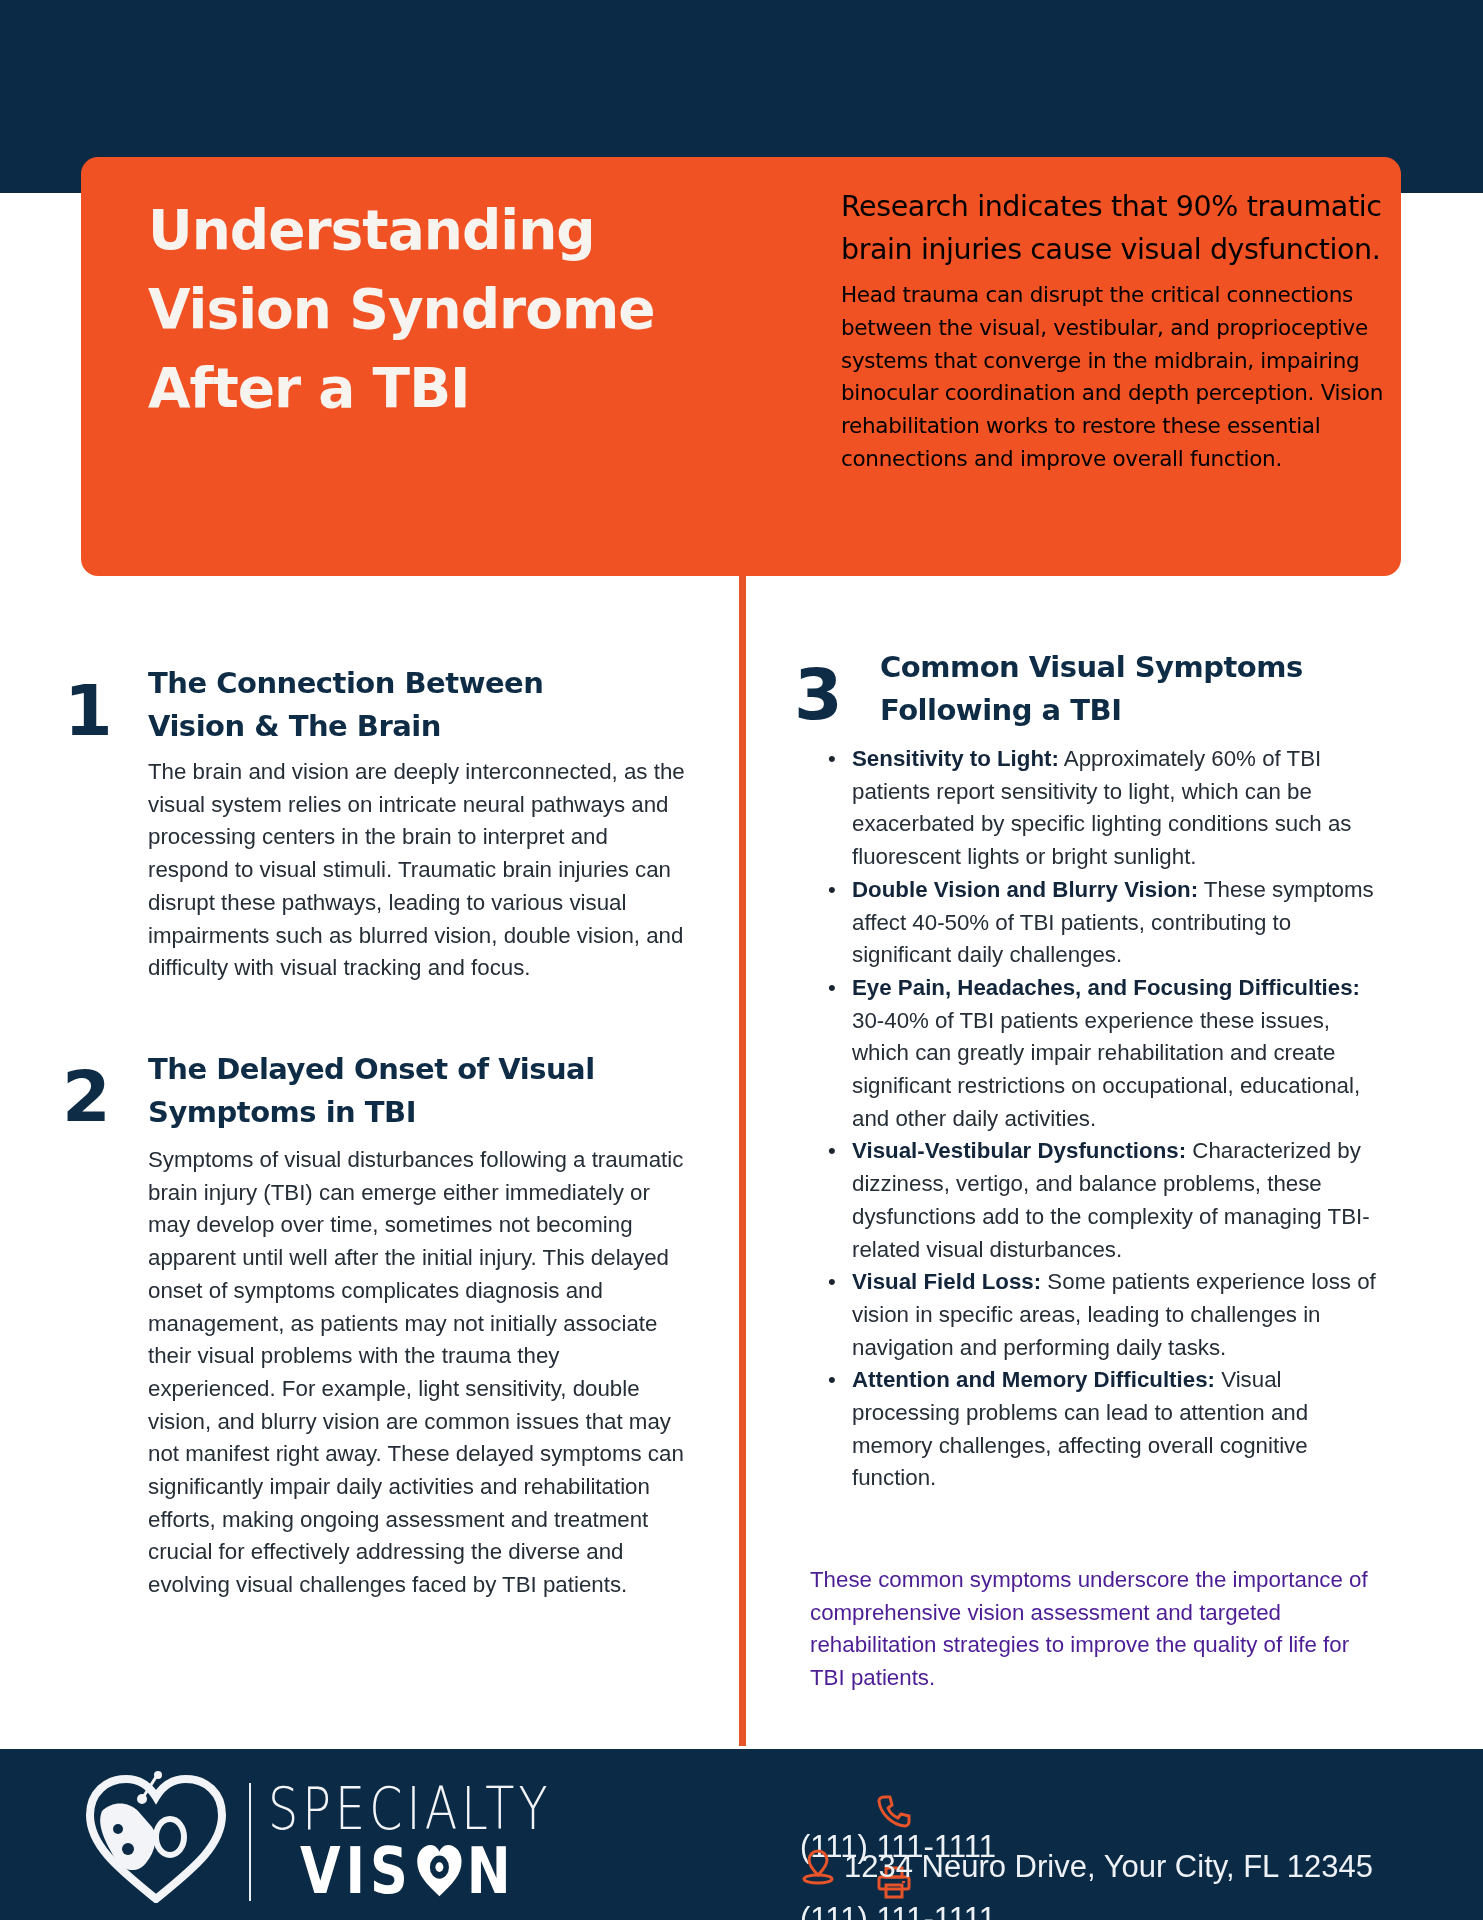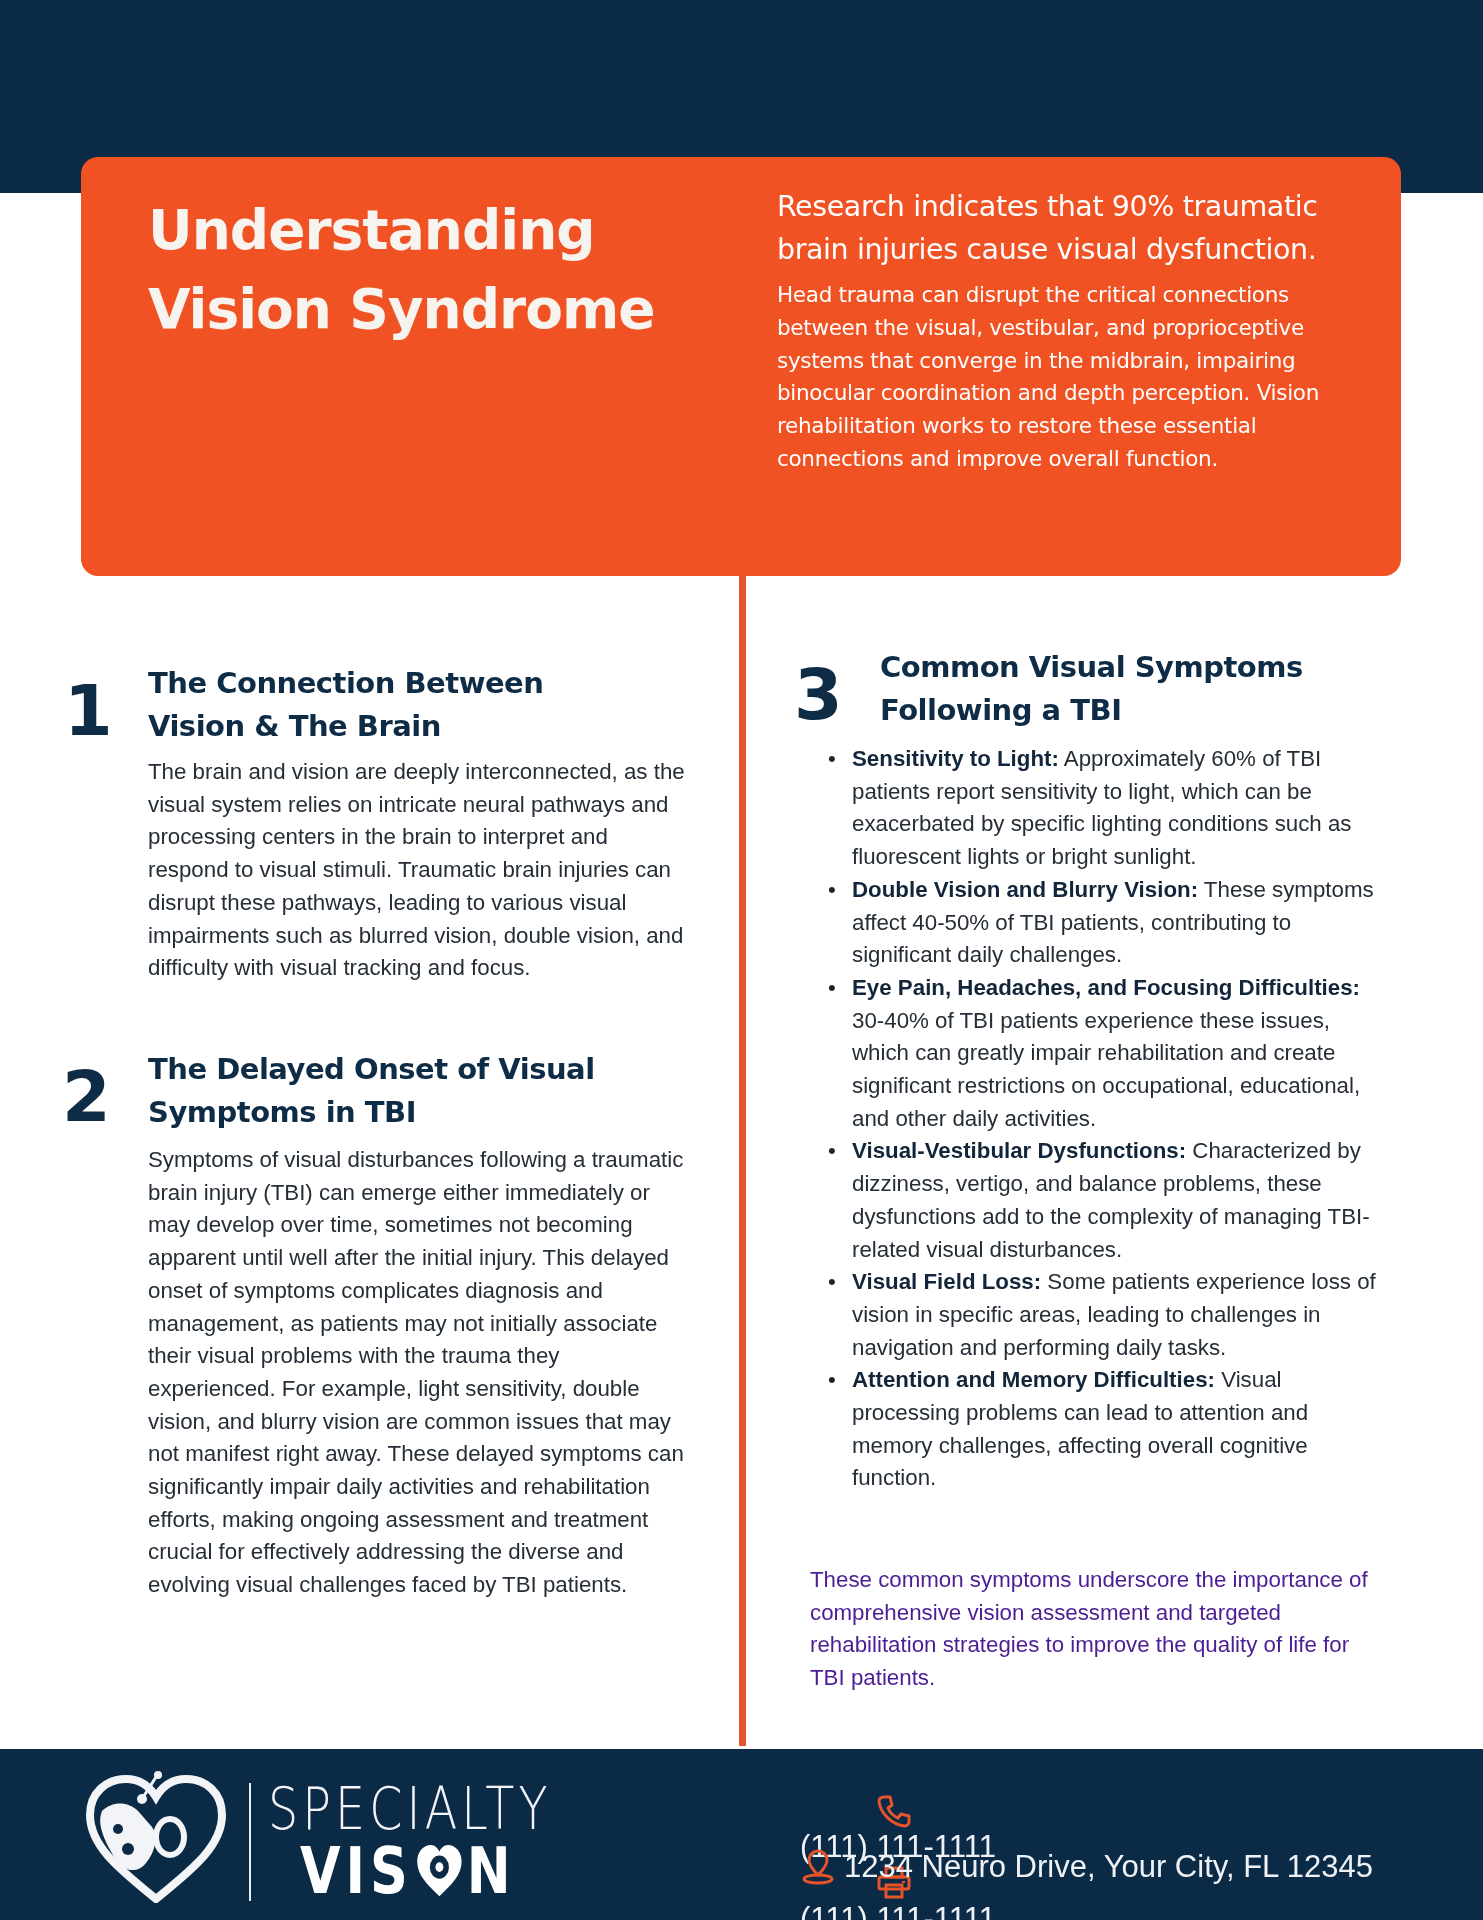--- a/index.html
+++ b/index.html
@@ -6,21 +6,21 @@
     html, body { width: 1483px; height: 1920px; background: #ffffff; overflow: hidden; }
     body { position: relative; font-family: "Liberation Sans", sans-serif; color: #1f2a36; }
 
     .top-band { position: absolute; left: 0; top: 0; width: 1483px; height: 193px; background: #0b2a45; }
 
     .hero { position: absolute; left: 81px; top: 157px; width: 1320px; height: 419px; background: #f05223; border-radius: 17px; }
     .hero-title { position: absolute; left: 67px; top: 34px; width: 560px;
       font-family: "DejaVu Sans", sans-serif; font-weight: bold; font-size: 55px; line-height: 79px;
       color: #f7f3ee; letter-spacing: -1px; }
     .hero-title span { display: block; }
-    .hero-right { position: absolute; left: 696px; top: 28px; width: 590px; color: #ffffff; }
+    .hero-right { position: absolute; left: 760px; top: 28px; width: 590px; color: #000000; }
     .hero-stat { font-family: "DejaVu Sans", sans-serif; font-size: 28.5px; line-height: 43px; letter-spacing: -0.4px; }
     .hero-desc { font-family: "DejaVu Sans", sans-serif; font-size: 21.5px; line-height: 32.8px; letter-spacing: -0.3px; margin-top: 8px; }
 
     .divider { position: absolute; left: 739px; top: 576px; width: 7px; height: 1170px; background: #e8542a; }
 
     .section { position: absolute; }
     .sec-num { position: absolute; font-family: "DejaVu Sans", sans-serif; font-weight: bold; font-size: 70px; color: #0f2c46; line-height: 1; }
     .sec-title { position: absolute; font-family: "DejaVu Sans", sans-serif; font-weight: bold; font-size: 29px; line-height: 43px; color: #0f2c46; letter-spacing: -0.5px; }
     .sec-title span { display: block; }
     .sec-body { position: absolute; font-family: "Liberation Sans", sans-serif; font-size: 22.3px; line-height: 32.7px; color: #252d36; margin-top: 12px; }
@@ -56,20 +56,21 @@
   </style>
 </head>
 <body>
 
 <div class="top-band"></div>
 
 <section class="hero">
   <h1 class="hero-title">
     <span>Understanding</span>
     <span>Vision Syndrome</span>
+    <span>After a TBI</span>
   </h1>
   <div class="hero-right">
     <p class="hero-stat">Research indicates that 90% traumatic brain injuries cause visual dysfunction.</p>
     <p class="hero-desc">Head trauma can disrupt the critical connections between the visual, vestibular, and proprioceptive systems that converge in the midbrain, impairing binocular coordination and depth perception. Vision rehabilitation works to restore these essential connections and improve overall function.</p>
   </div>
 </section>
 
 <div class="divider"></div>
 
 <section class="section" id="s1">

